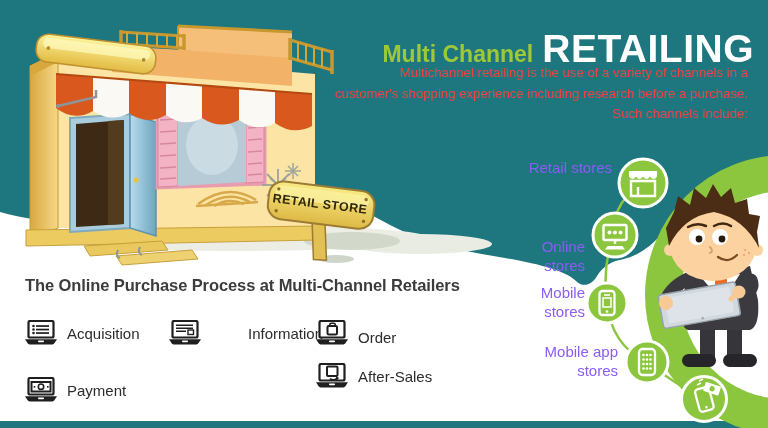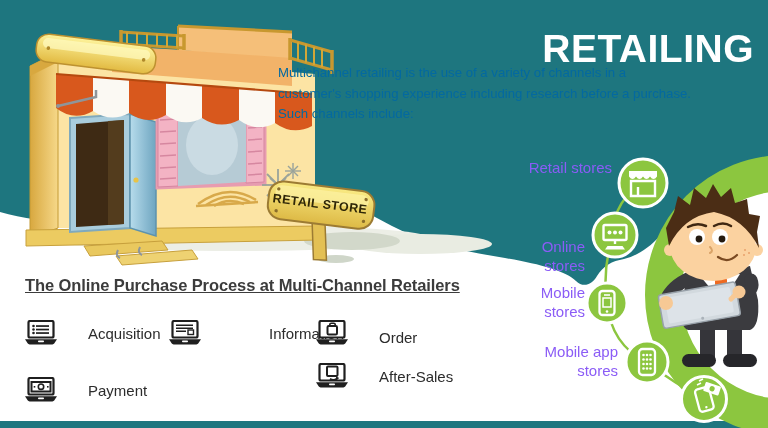--- a/index.html
+++ b/index.html
@@ -3,29 +3,29 @@
 <meta charset="utf-8">
 <style>
   html,body{margin:0;padding:0;background:#ffffff;}
   .stage{position:relative;width:768px;height:428px;overflow:hidden;
          font-family:"Liberation Sans",sans-serif;background:#ffffff;}
   .stage svg.bg{position:absolute;left:0;top:0;}
   .abs{position:absolute;}
   .title{top:27px;right:14px;display:flex;align-items:baseline;gap:9px;white-space:nowrap;}
   .title .t1{font-size:23px;font-weight:bold;color:#9fc838;}
   .title .t2{font-size:39px;font-weight:bold;color:#ffffff;letter-spacing:.5px;}
-  .desc{top:63px;right:20px;width:470px;text-align:left;color:#0369a1;
+  .desc{top:63px;right:20px;width:470px;text-align:right;color:#ef4444;
         font-size:13.2px;line-height:20.5px;}
   .channel-label{font-size:15px;line-height:18.5px;color:#8b5cf6;text-align:right;width:84px;}
   .sign-text{left:271px;top:197px;width:98px;text-align:center;transform:rotate(7deg);
              font-size:12.5px;font-weight:bold;color:#2f2708;letter-spacing:.4px;white-space:nowrap;}
   .process-heading{left:25px;top:276px;font-size:16.5px;font-weight:bold;color:#3c3c3c;
-                   letter-spacing:-.1px;white-space:nowrap;text-decoration:underline;}
+                   letter-spacing:-.1px;white-space:nowrap;}
   .step{display:flex;align-items:center;gap:9px;}
-  .step-label{font-size:15px;color:#2c2c2c;white-space:nowrap;margin-left:21px;}
+  .step-label{font-size:15px;color:#2c2c2c;white-space:nowrap;}
   .step-icon{display:block;line-height:0;}
 </style>
 </head>
 <body>
 
 <div class="stage">
 
   <svg class="bg" width="768" height="428" viewBox="0 0 768 428">
     <defs>
       <linearGradient id="gWall" x1="0" y1="0" x2="1" y2="0">
@@ -301,20 +301,21 @@
         <g transform="rotate(18 712 389)">
           <rect x="704" y="384" width="16" height="9.5" rx="1" fill="#ffffff"></rect>
           <circle cx="712" cy="388.7" r="2.6" fill="#8cc63f"></circle>
         </g>
         <path d="M699,381 L703,379 M697,385 L701,383" stroke="#ffffff" stroke-width="1.5"></path>
       </g>
     </g>
   </svg>
 
   <div class="abs title">
+    <span class="t1">Multi Channel</span>
     <span class="t2">RETAILING</span>
   </div>
 
   <div class="abs desc">
     <div>Multichannel retailing is the use of a variety of channels in a</div>
     <div>customer's shopping experience including research before a purchase.</div>
     <div>Such channels include:</div>
   </div>
 
   <div class="abs sign-text">RETAIL STORE</div>

